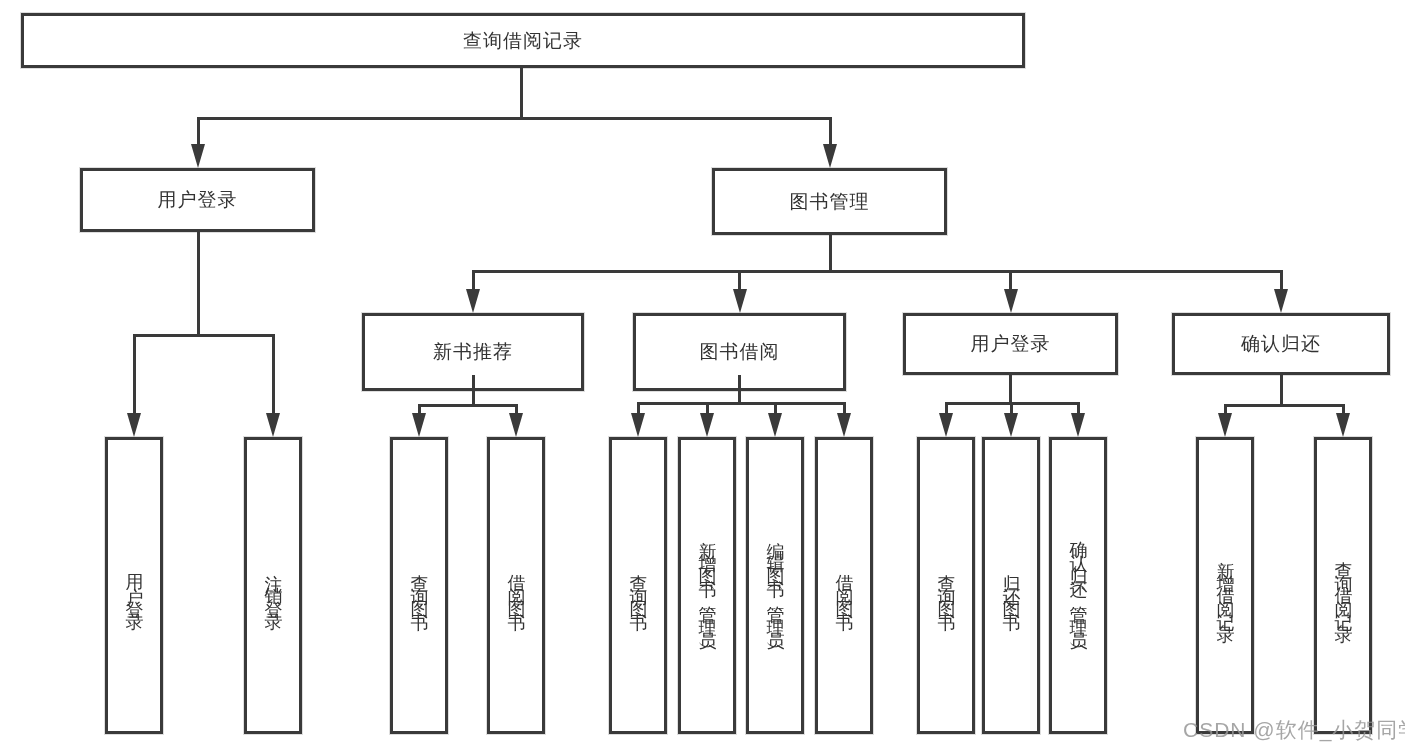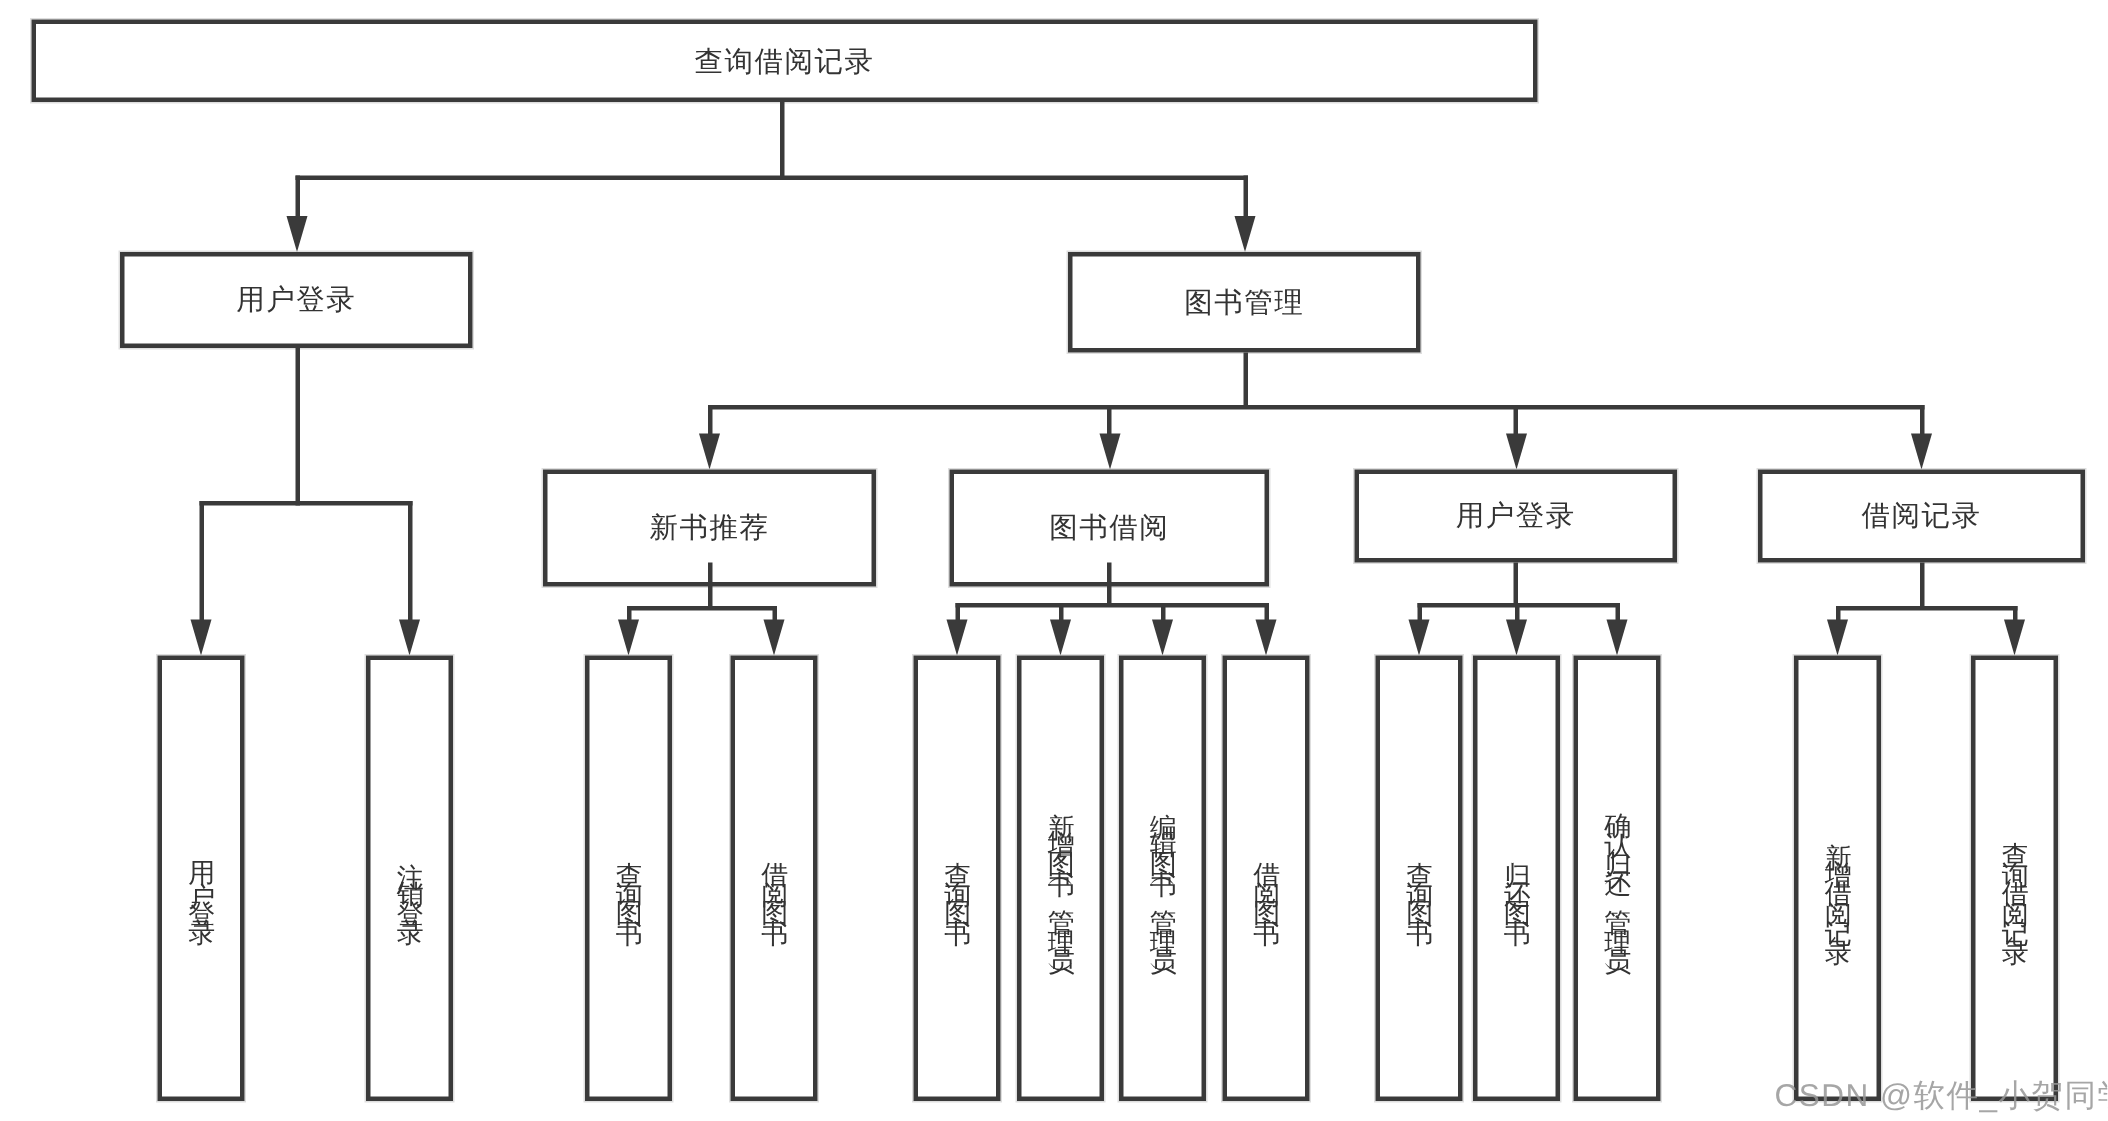--- a/index.html
+++ b/index.html
@@ -103,21 +103,21 @@
   <div class="node h" style="left:362px; top:313px; width:222px; height:78px">
     <span>新书推荐</span>
   </div>
   <div class="node h" style="left:633px; top:313px; width:213px; height:78px">
     <span>图书借阅</span>
   </div>
   <div class="node h" style="left:903px; top:313px; width:215px; height:62px">
     <span>用户登录</span>
   </div>
   <div class="node h" style="left:1172px; top:313px; width:218px; height:62px">
-    <span>借阅记录</span>
+    <span>确认归还</span>
   </div>
 
   <div class="line" style="left:471.5px; top:375px; width:3px; height:31px"></div>
   <div class="line" style="left:417.5px; top:404px; width:100px; height:3px"></div>
   <div class="line" style="left:417.5px; top:404px; width:3px; height:10px"></div>
   <div class="ah" style="left:412px; top:413px"></div>
   <div class="line" style="left:514.5px; top:404px; width:3px; height:10px"></div>
   <div class="ah" style="left:509px; top:413px"></div>
 
   <div class="line" style="left:738px; top:375px; width:3px; height:29px"></div>

